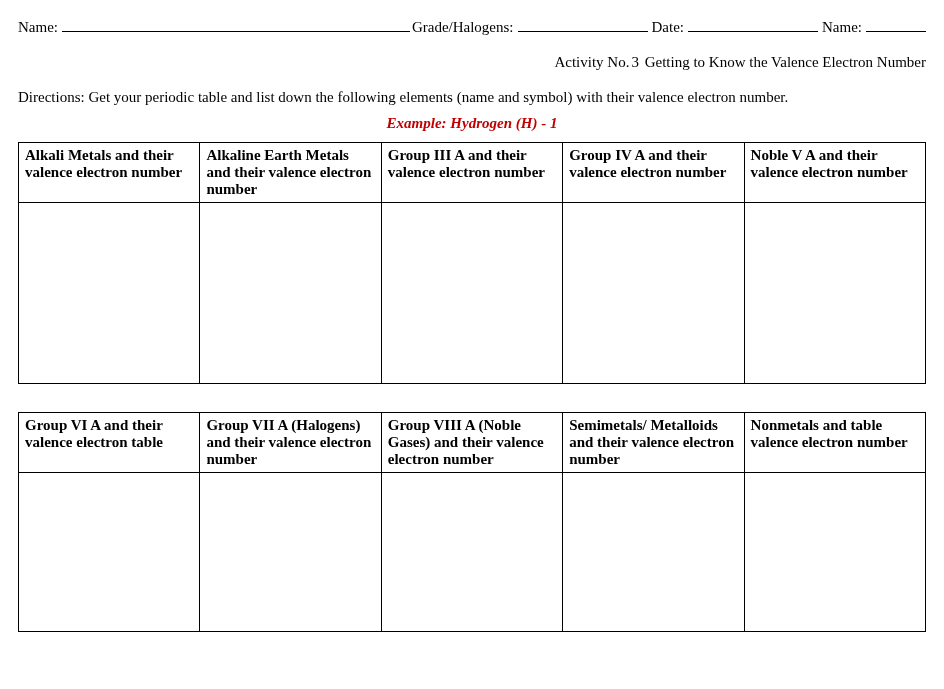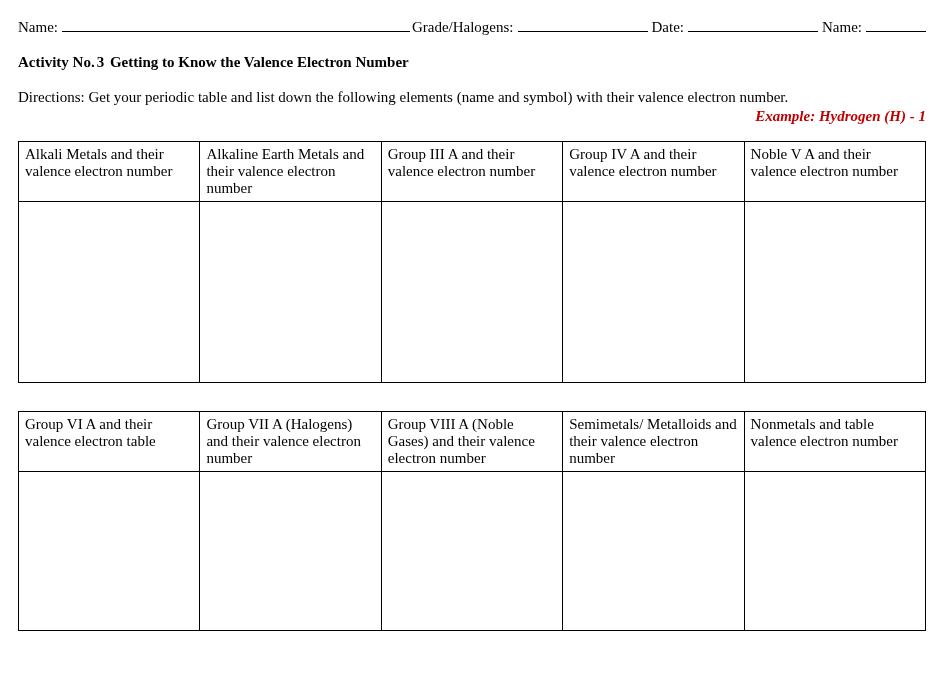--- a/index.html
+++ b/index.html
@@ -17,53 +17,53 @@
     align-items: baseline;
     margin-bottom: 18px;
     text-align: right;
   }
   .blank {
     border-bottom: 1px solid #000;
     display: inline-block;
     height: 1em;
   }
   .title {
-    text-align: left;
-    font-weight: bold;
+    text-align: right;
+    font-weight: normal;
     margin-bottom: 18px;
   }
   .hand {
     font-family: "Segoe Script", "Comic Sans MS", cursive;
     display: inline-block;
     padding: 0 2px;
   }
   .directions {
-    margin-bottom: 2px;
+    margin-bottom: 9px;
   }
   .example {
-    text-align: right;
+    text-align: center;
     font-weight: bold;
     font-style: italic;
     color: #c00000;
-    margin-bottom: 16px;
+    margin-bottom: 10px;
   }
   table {
     border-collapse: collapse;
     width: 100%;
     table-layout: fixed;
     margin-bottom: 28px;
   }
   th, td {
     border: 1px solid #000;
     padding: 4px 6px;
     vertical-align: top;
     text-align: left;
   }
   th {
-    font-weight: normal;
+    font-weight: bold;
     font-size: 15px;
   }
   .body-row td {
     height: 172px;
   }
   .body-row-2 td {
     height: 150px;
   }
 </style>
 </head>

